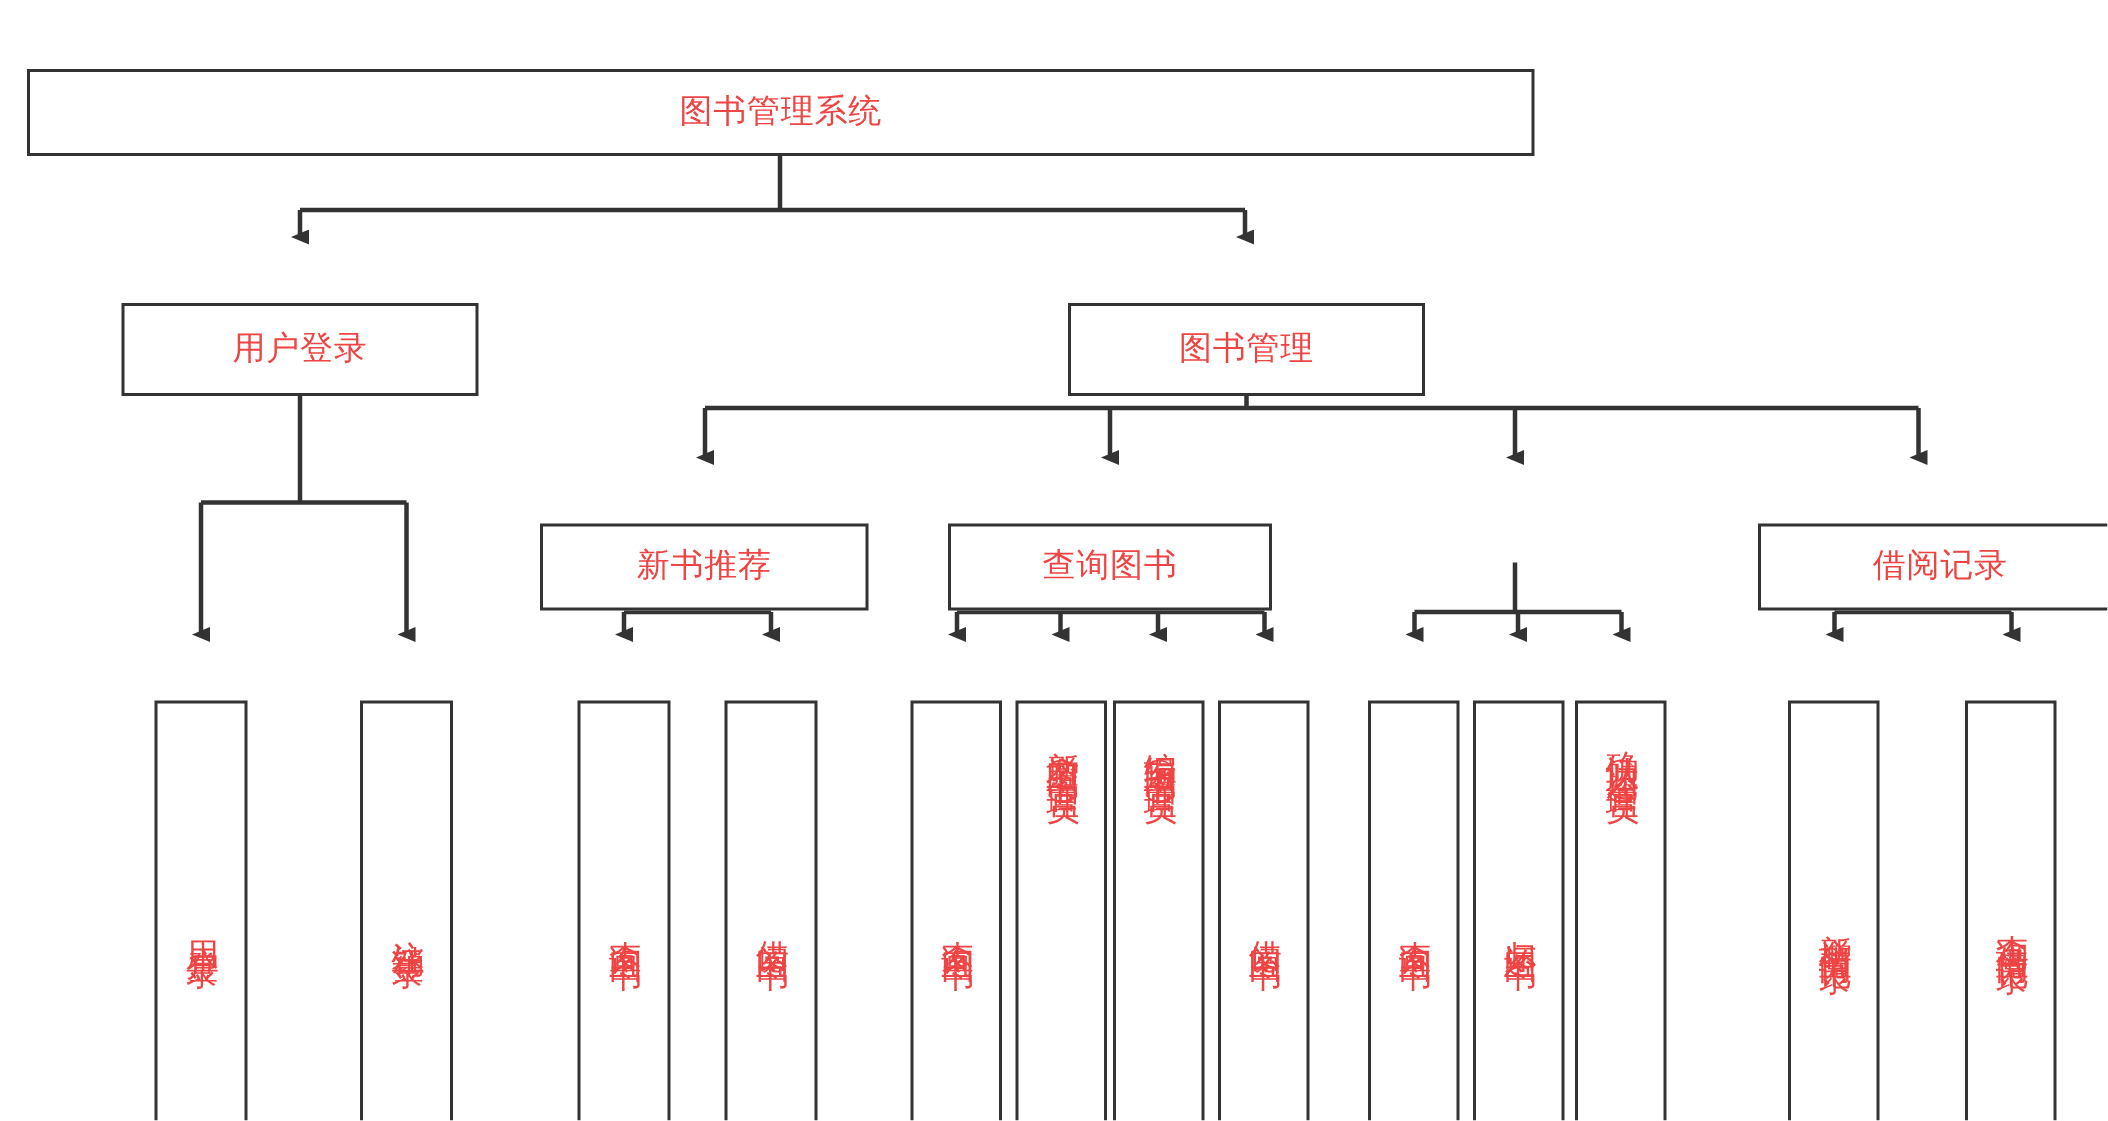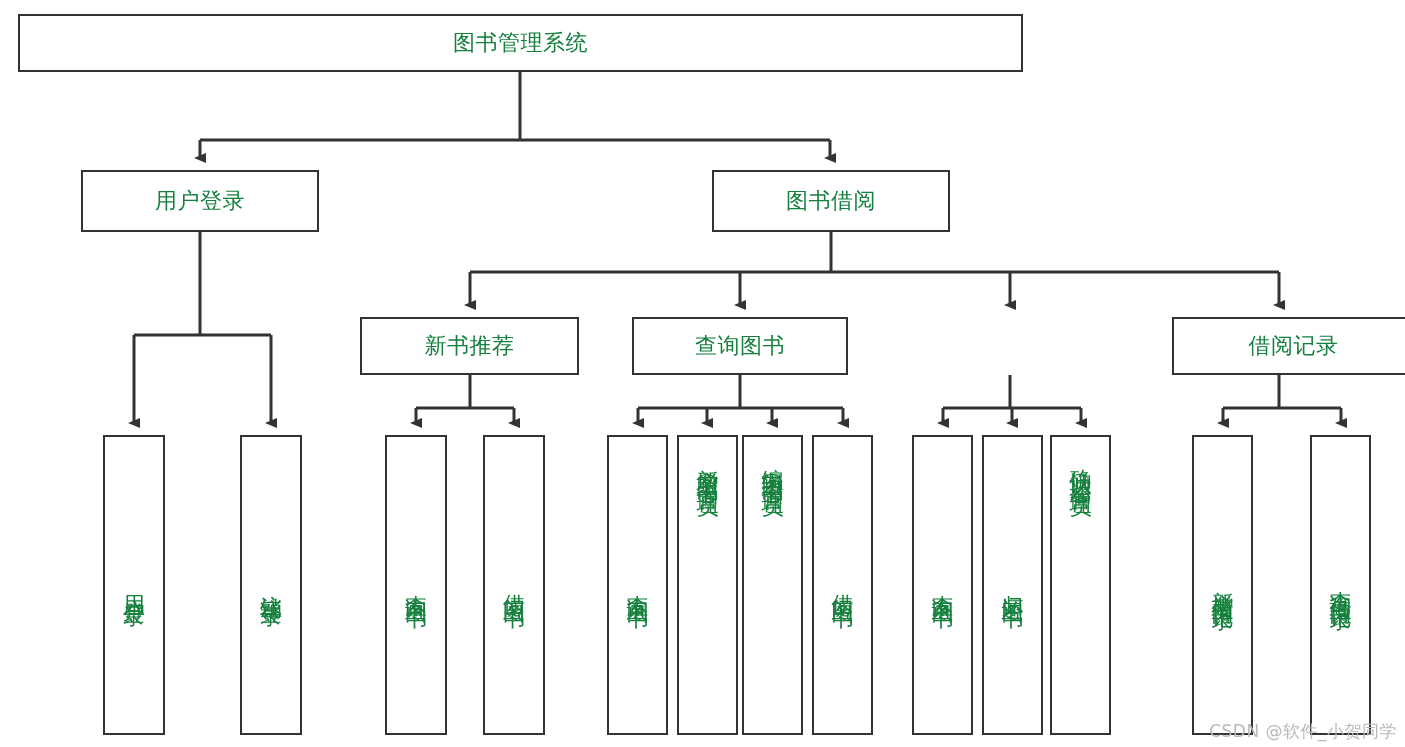--- a/index.html
+++ b/index.html
@@ -25,21 +25,22 @@
     pointer-events: none;
   }
   .node {
     position: absolute;
     box-sizing: border-box;
     border: 2px solid #333333;
     background: #ffffff;
     display: flex;
     align-items: center;
     justify-content: center;
-    color: #15803d;
+    color: #ef4444;
+    margin-top: 32px;
   }
   .node .label {
     display: block;
     text-align: center;
     line-height: 1.08;
     letter-spacing: 0.5px;
   }
   
   .node.horiz .label {
     writing-mode: horizontal-tb;
@@ -129,21 +130,21 @@
   </svg>
 
   <div class="node horiz" id="node-root" style="left: 18px; top: 14px; width: 1005px; height: 58px;">
     <span class="label">图书管理系统</span>
   </div>
 
   <div class="node horiz" id="node-l1-0" style="left: 81px; top: 170px; width: 238px; height: 62px;">
     <span class="label">用户登录</span>
   </div>
   <div class="node horiz" id="node-l1-1" style="left: 712px; top: 170px; width: 238px; height: 62px;">
-    <span class="label">图书借阅</span>
+    <span class="label">图书管理</span>
   </div>
 
   <div class="node horiz" id="node-l2-0" style="left: 360px; top: 317px; width: 219px; height: 58px; justify-content: center;">
     <span class="label">新书推荐</span>
   </div>
   <div class="node horiz" id="node-l2-1" style="left: 632px; top: 317px; width: 216px; height: 58px;">
     <span class="label">查询图书</span>
   </div>
   <div class="node horiz" id="node-l2-3" style="left: 1172px; top: 317px; width: 243px; height: 58px;">
     <span class="label">借阅记录</span>
@@ -182,14 +183,13 @@
   <div class="node vert" id="node-leaf-10" style="left: 1050px; top: 435px; width: 61px; height: 300px;">
     <span class="label">确认归还（管理员）</span>
   </div>
   <div class="node vert mid" id="node-leaf-11" style="left: 1192px; top: 435px; width: 61px; height: 300px;">
     <span class="label">新增借阅记录</span>
   </div>
   <div class="node vert mid" id="node-leaf-12" style="left: 1310px; top: 435px; width: 61px; height: 300px;">
     <span class="label">查询借阅记录</span>
   </div>
 
-  <div id="watermark">CSDN @软件_小贺同学</div>
 </div>
 
 </body></html>

